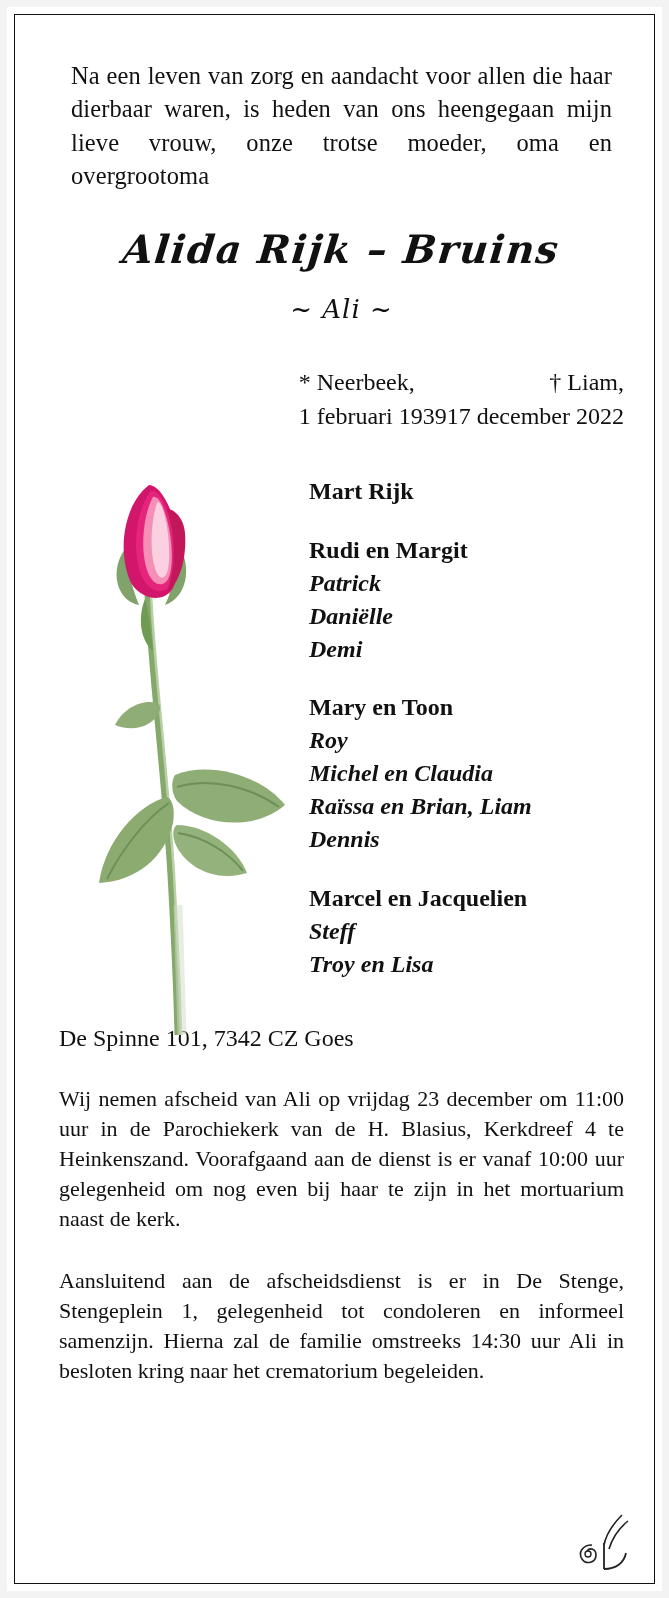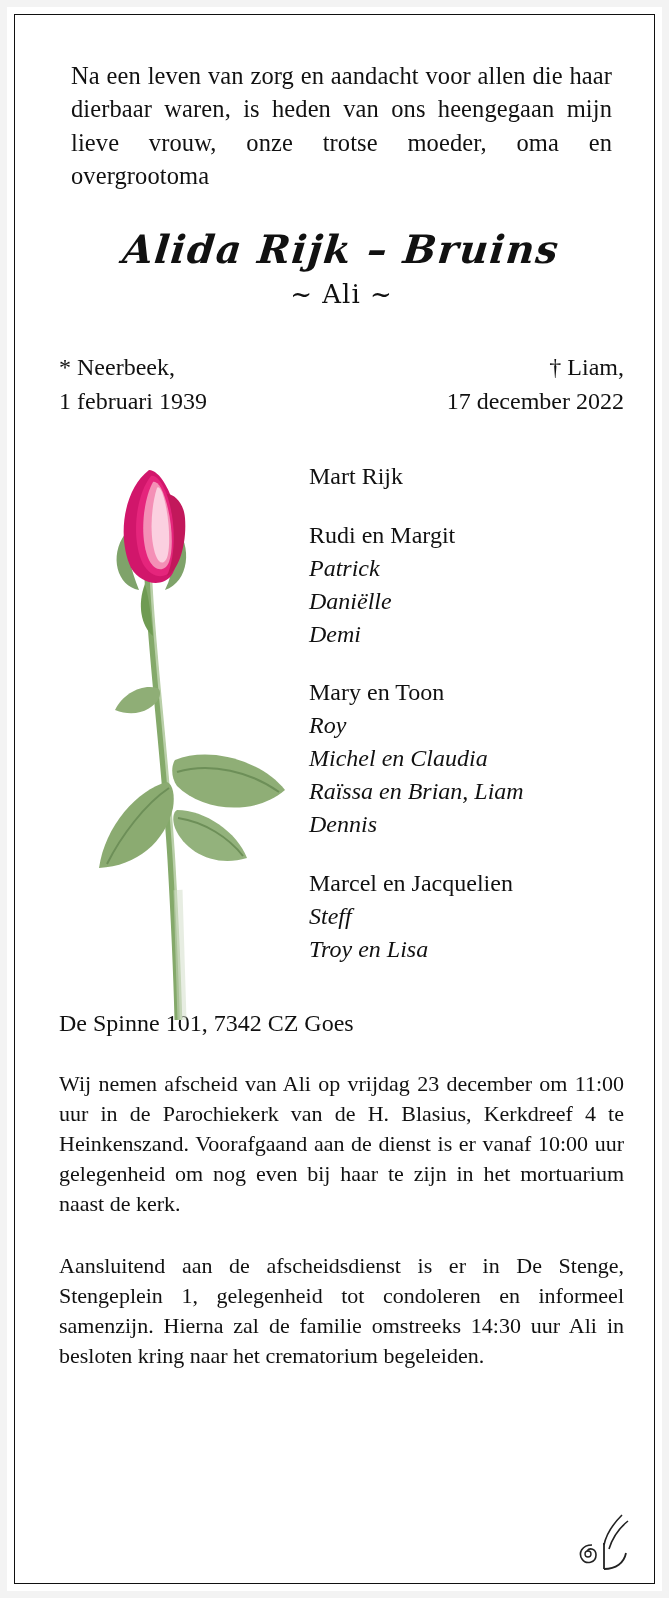--- a/index.html
+++ b/index.html
@@ -56,30 +56,31 @@
     font-family: "DejaVu Serif", serif;
     font-style: italic;
     font-weight: 700;
     font-size: 39px;
     letter-spacing: 1.5px;
     white-space: nowrap;
     transform: skewX(-6deg);
     display: inline-block;
   }
   .nickname {
-    margin-top: 7px;
+    margin-top: 22px;
     font-family: "DejaVu Serif", serif;
+    font-style: italic;
     font-size: 26px;
     letter-spacing: 1px;
   }
 
   .dates {
     margin-top: 42px;
     display: flex;
-    justify-content: space-between;
+    justify-content: flex-end;
     font-size: 24px;
     line-height: 1.4;
   }
   .dates .col-left {
     text-align: left;
   }
   .dates .col-right {
     text-align: right;
   }
 
@@ -95,20 +96,21 @@
     width: 215px;
     height: 560px;
   }
   .family-list {
     margin-left: 250px;
     font-size: 24px;
     line-height: 1.38;
   }
   .fam-group {
     margin-bottom: 25px;
+    font-weight: bold;
   }
   .fam-group:last-child {
     margin-bottom: 0;
   }
   .fam-head {
     font-style: normal;
   }
   .fam-child {
     font-style: italic;
   }

